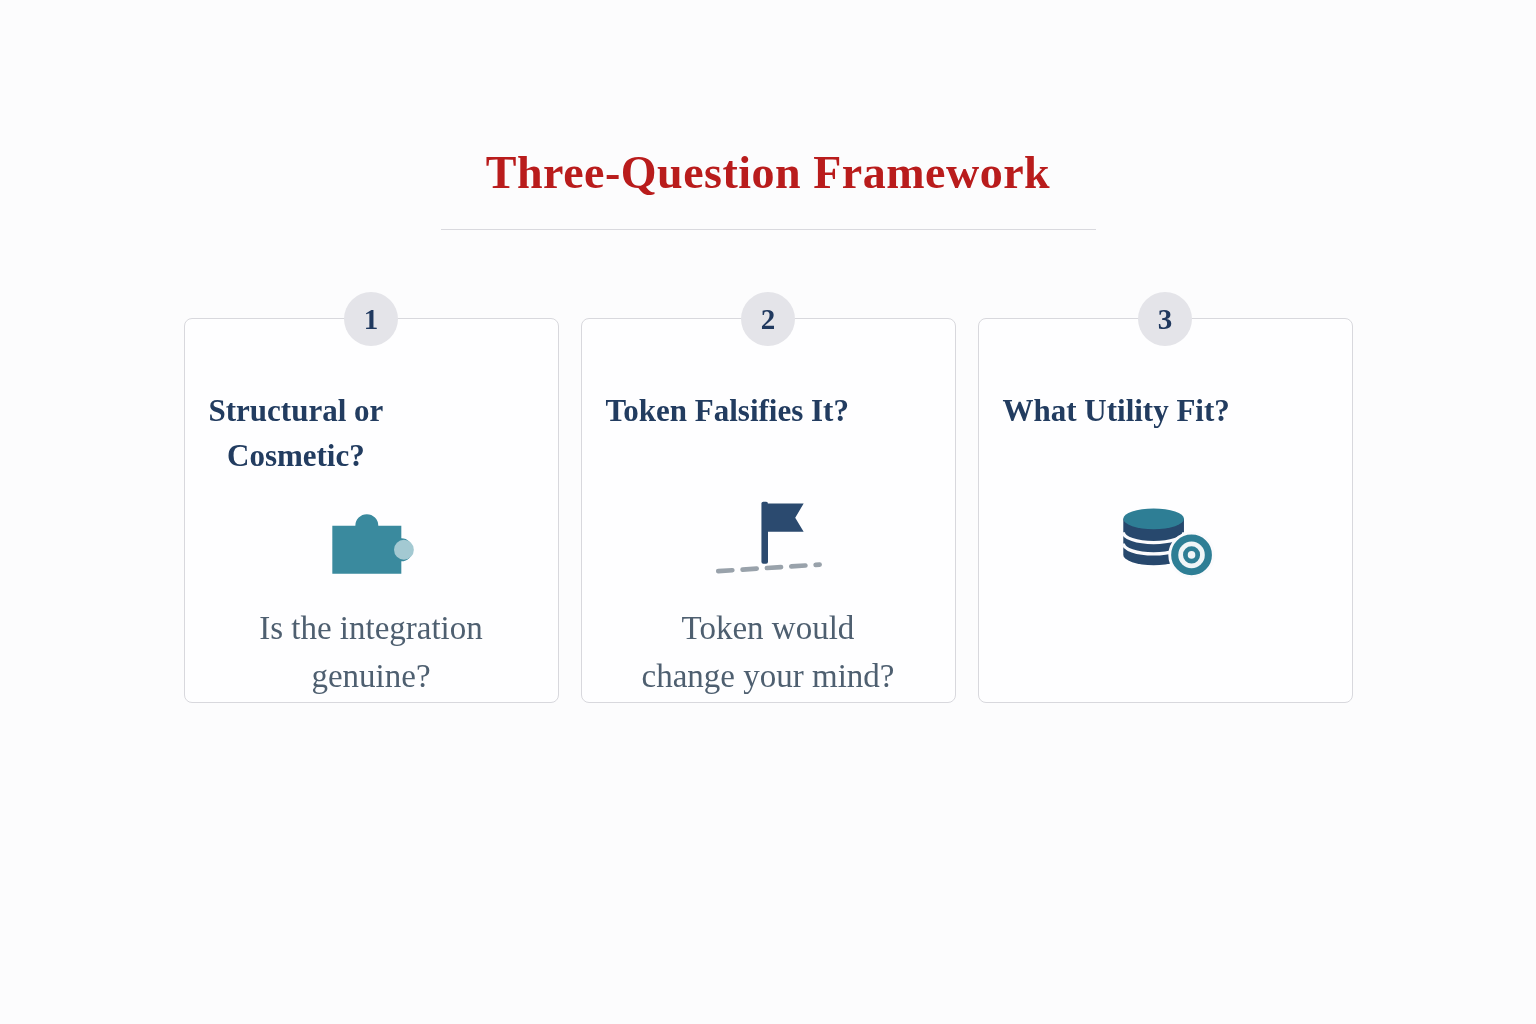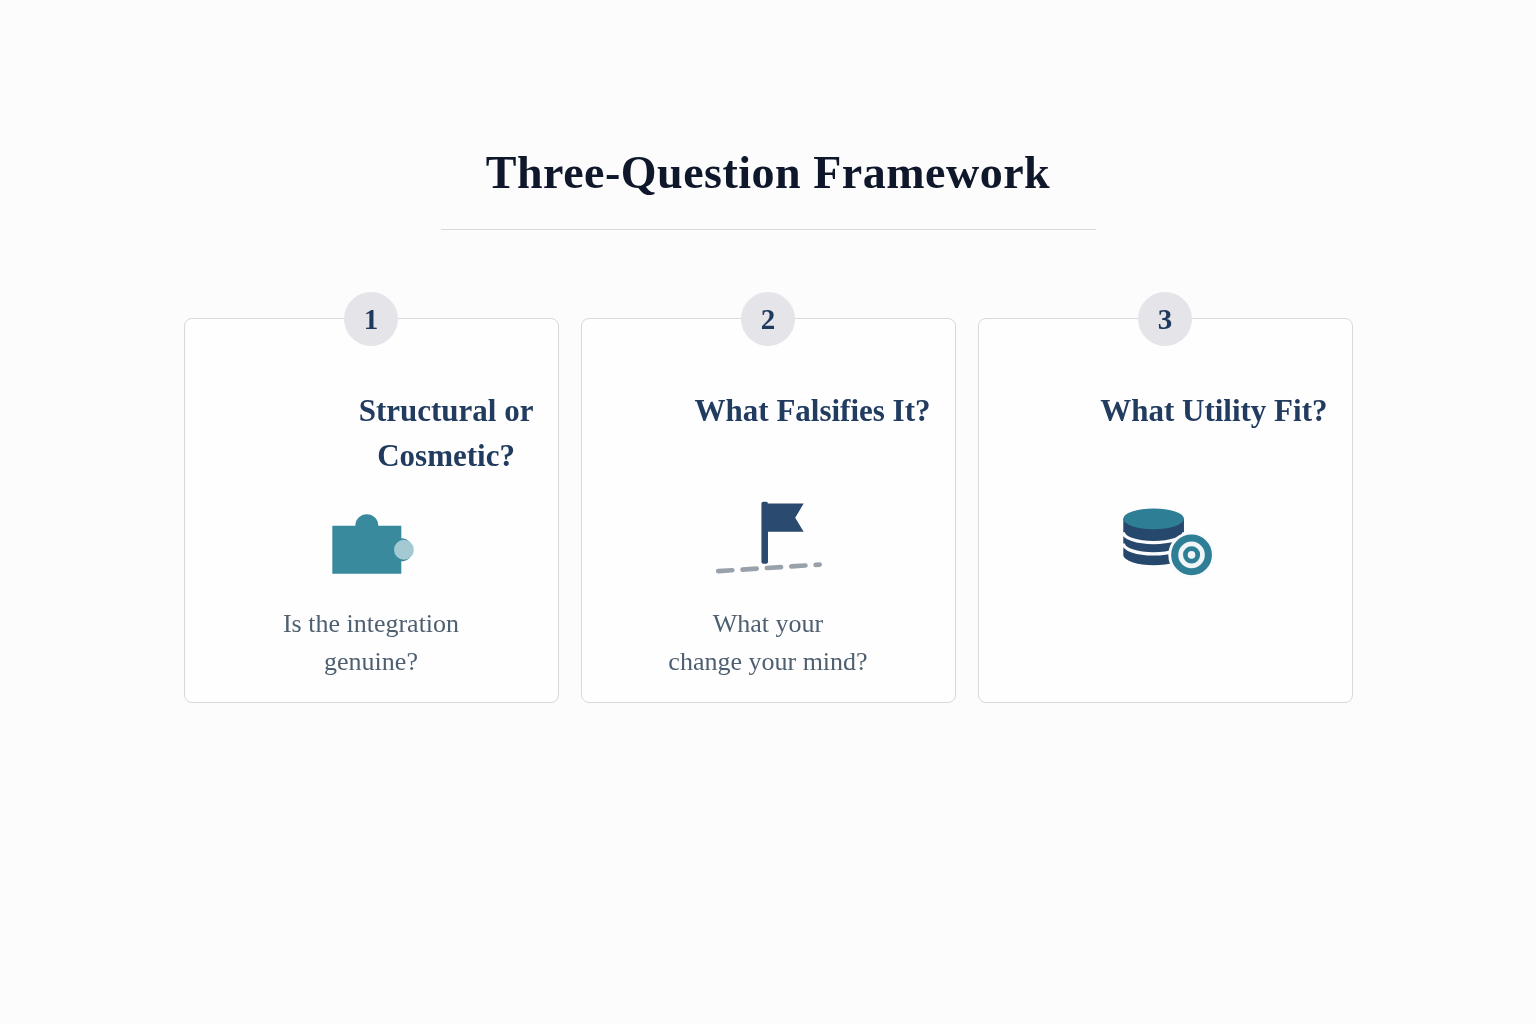--- a/index.html
+++ b/index.html
@@ -10,21 +10,21 @@
     background: #fcfcfd;
     font-family: "Liberation Serif", serif;
     overflow: hidden;
   }
   .page-title {
     margin: 0;
     padding-top: 146px;
     text-align: center;
     font-size: 46px;
     font-weight: 700;
-    color: #0f172a;
+    color: #b91c1c;
     letter-spacing: 0.5px;
   }
   .title-divider {
     width: 655px;
     height: 1px;
     background: #d9d9de;
     margin: 30px auto 0;
   }
   .cards-row {
     display: flex;
@@ -54,41 +54,41 @@
     color: #20395f;
     font-size: 29px;
     font-weight: 700;
     display: flex;
     align-items: center;
     justify-content: center;
   }
   .card-title-area {
     height: 102px;
     display: flex;
-    justify-content: flex-end;
+    justify-content: flex-start;
     align-items: flex-start;
   }
   .card-title {
     margin: 0;
     white-space: pre-line;
     font-size: 31px;
     font-weight: 700;
     color: #223c60;
     line-height: 1.45;
   }
   .icon-area {
     height: 104px;
     display: flex;
     align-items: center;
     justify-content: center;
   }
   .card-subtitle {
     margin: 10px 0 0;
     white-space: pre-line;
-    font-size: 26px;
+    font-size: 33px;
     color: #4e5f70;
     line-height: 1.45;
   }
 </style>
 </head>
 <body>
 
 <div class="page">
 
   <h1 class="page-title">Three-Question Framework</h1>
@@ -108,30 +108,30 @@
           <circle cx="74.5" cy="39" r="9.5" fill="#a3c9d2"></circle>
         </svg>
       </div>
       <p class="card-subtitle">Is the integration
 genuine?</p>
     </section>
 
     <section class="card">
       <div class="badge">2</div>
       <div class="card-title-area">
-        <h2 class="card-title">What Falsifies It?</h2>
+        <h2 class="card-title">Token Falsifies It?</h2>
       </div>
       <div class="icon-area">
         <svg width="122" height="94" viewBox="0 0 130 100" aria-hidden="true">
           <path d="M12 80 L120 73" stroke="#99a2ab" stroke-width="5" stroke-dasharray="15 11" stroke-linecap="round" fill="none"></path>
           <rect x="58" y="6" width="7" height="66" rx="2" fill="#2b4a6f"></rect>
           <path d="M65 8 L103 8 L94 23 L103 38 L65 38 Z" fill="#2b4a6f"></path>
         </svg>
       </div>
-      <p class="card-subtitle">What your
+      <p class="card-subtitle">Token would
 change your mind?</p>
     </section>
 
     <section class="card">
       <div class="badge">3</div>
       <div class="card-title-area">
         <h2 class="card-title">What Utility Fit?</h2>
       </div>
       <div class="icon-area">
         <svg width="114" height="91" viewBox="0 0 120 96" aria-hidden="true">

